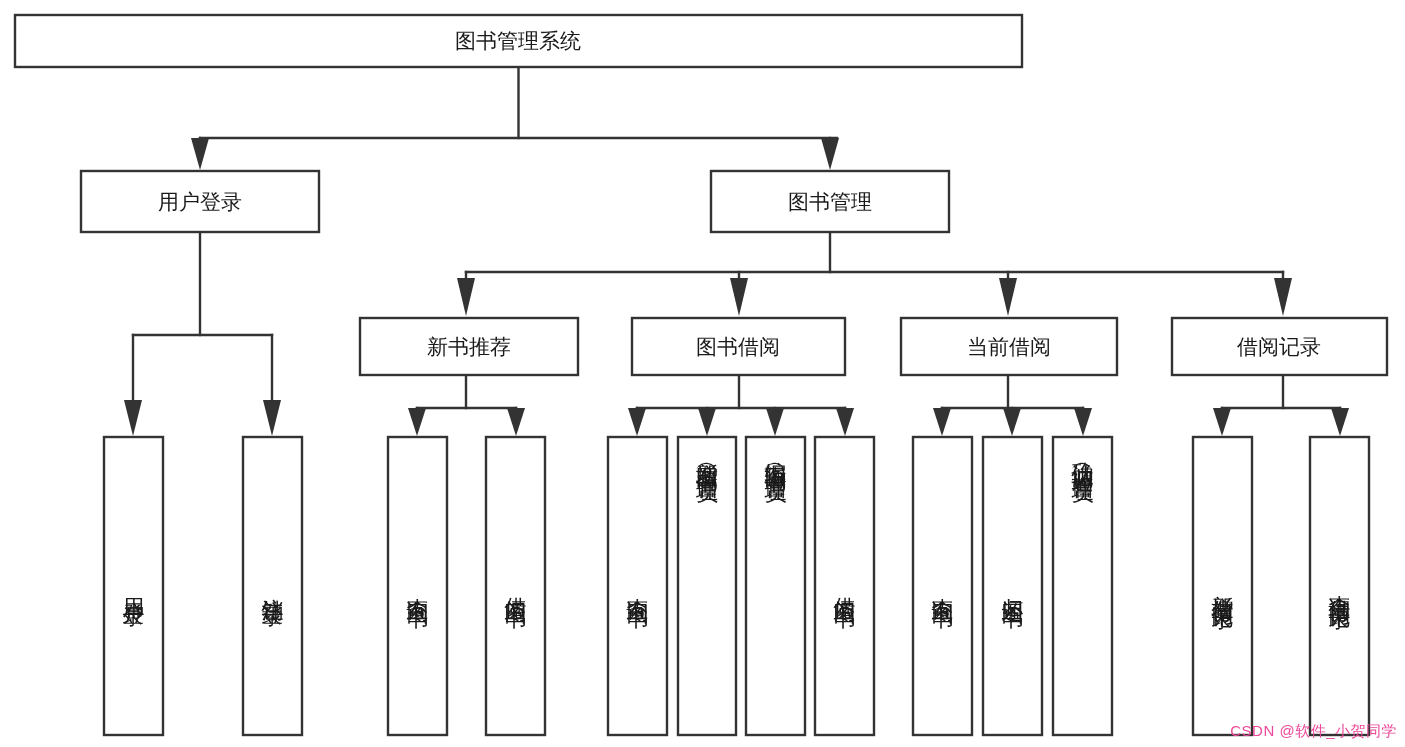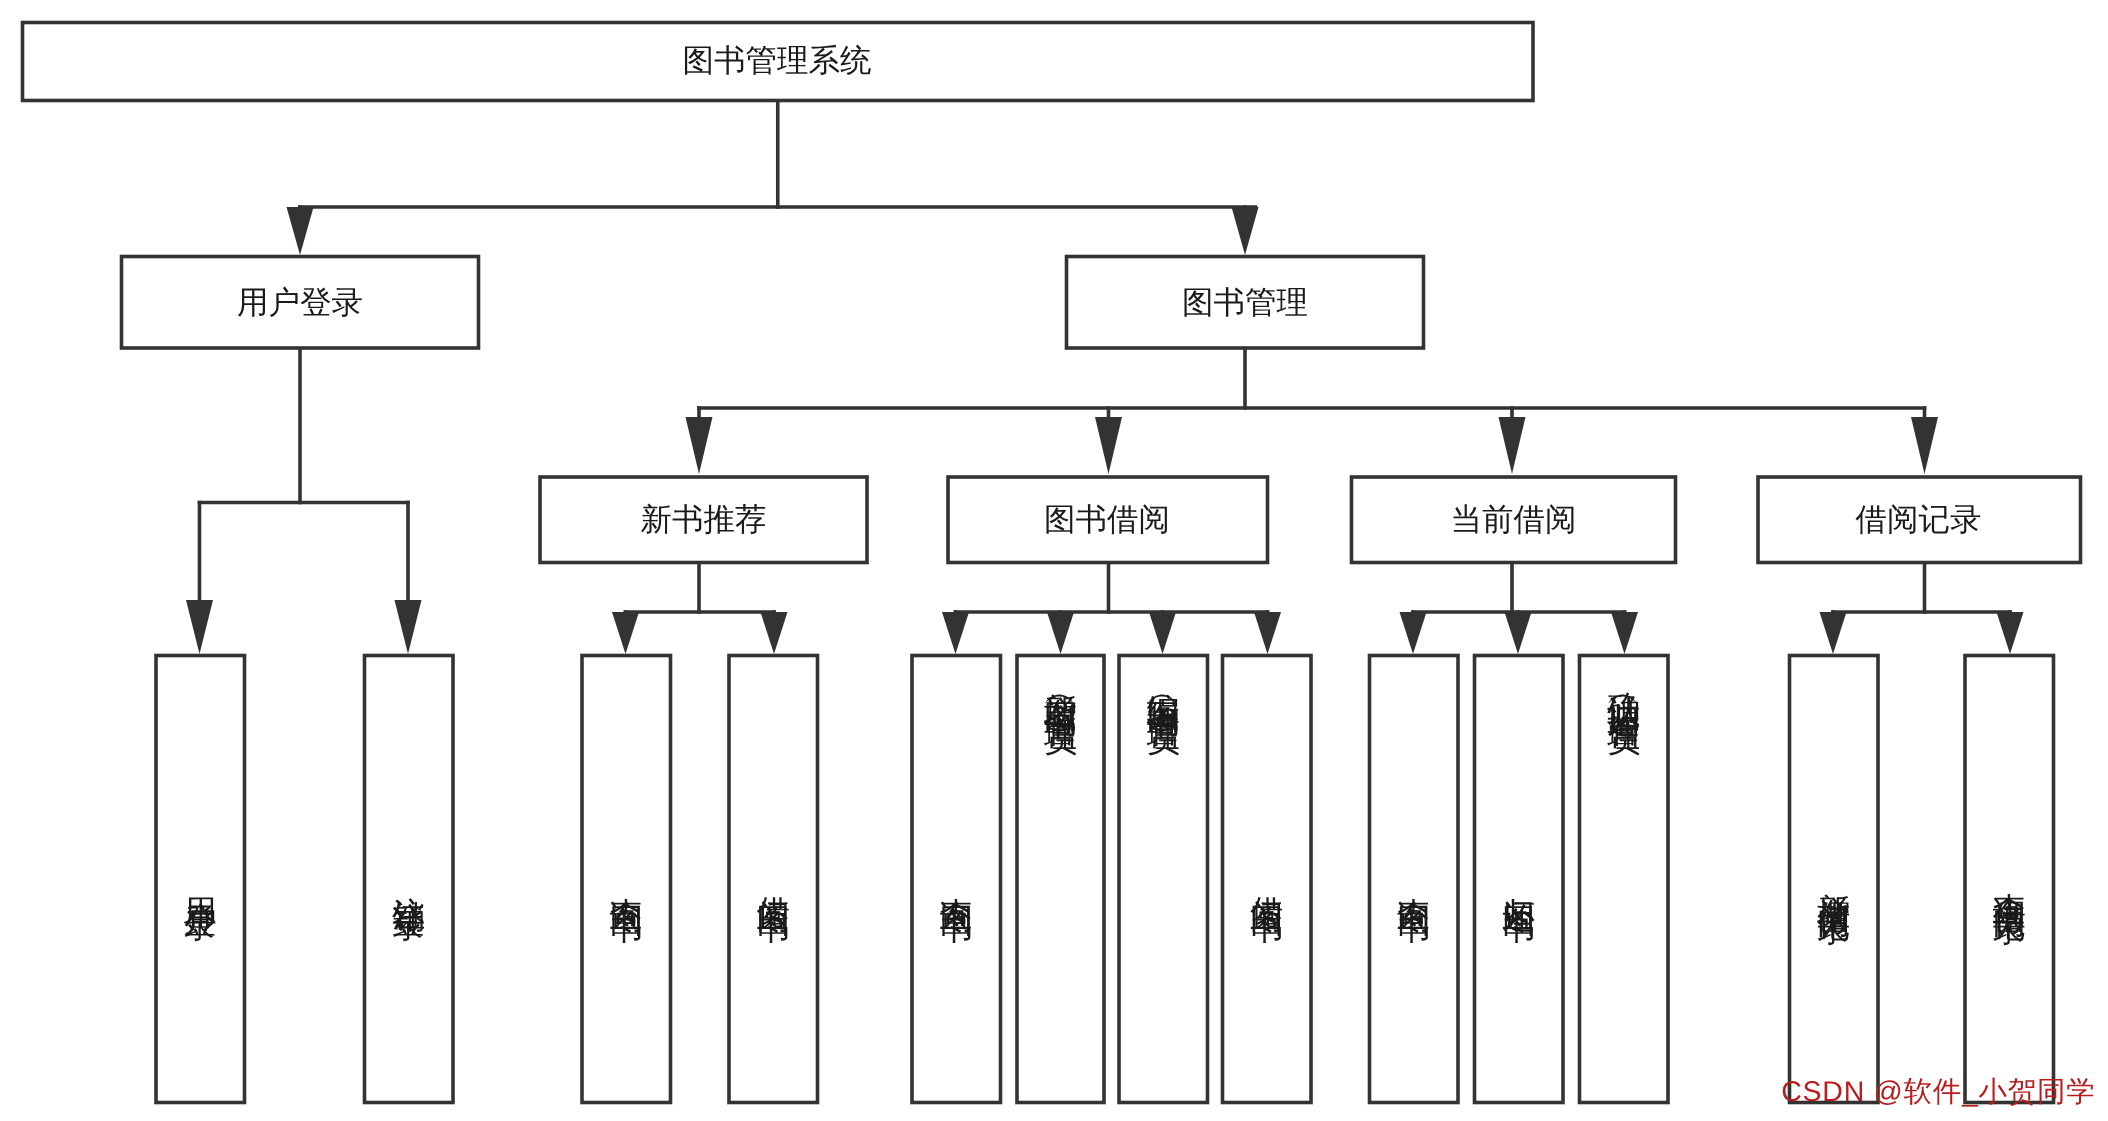--- a/index.html
+++ b/index.html
@@ -64,22 +64,22 @@
     line-height: 1.0;
     letter-spacing: 3px;
     color: #1a1a1a;
     white-space: nowrap;
   }
   .watermark {
     position: absolute;
     right: 8px;
     bottom: 6px;
     font-family: "Liberation Sans", "DejaVu Sans", sans-serif;
-    font-size: 19px;
-    color: #b91c1c;
+    font-size: 15px;
+    color: #ec4899;
     letter-spacing: 0.5px;
     white-space: nowrap;
   }
 </style>
 </head>
 <body>
 
 <div id="diagram-root">
 
   <svg id="tree-svg" viewBox="0 0 1405 747">

